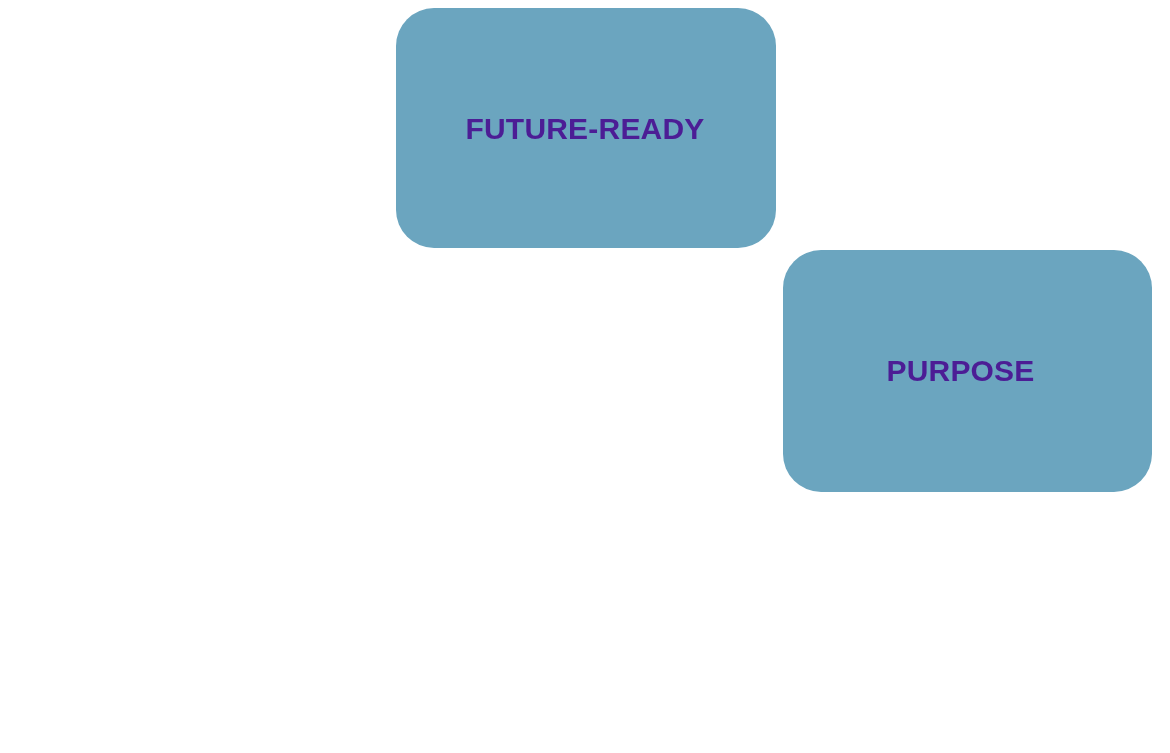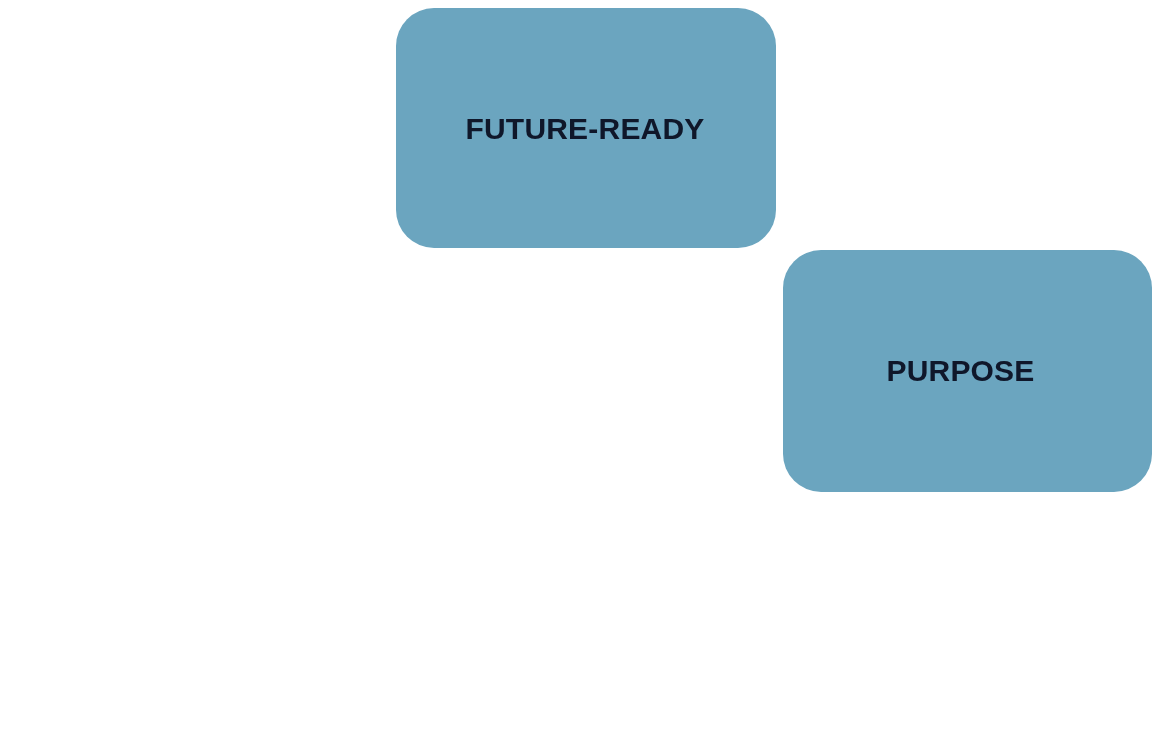--- a/index.html
+++ b/index.html
@@ -26,21 +26,21 @@
     box-sizing: border-box;
     background: #6ba5bf;
     border-radius: 38px;
     display: flex;
     align-items: center;
     justify-content: center;
     text-align: center;
   }
 
   .pillar-label {
-    color: #0f172a;
+    color: #4c1d95;
     font-family: "Liberation Sans", sans-serif;
     font-weight: bold;
     font-size: 30px;
     line-height: 1.32;
     letter-spacing: 0.2px;
     white-space: pre-line;
     text-align: center;
     user-select: none;
   }
 

